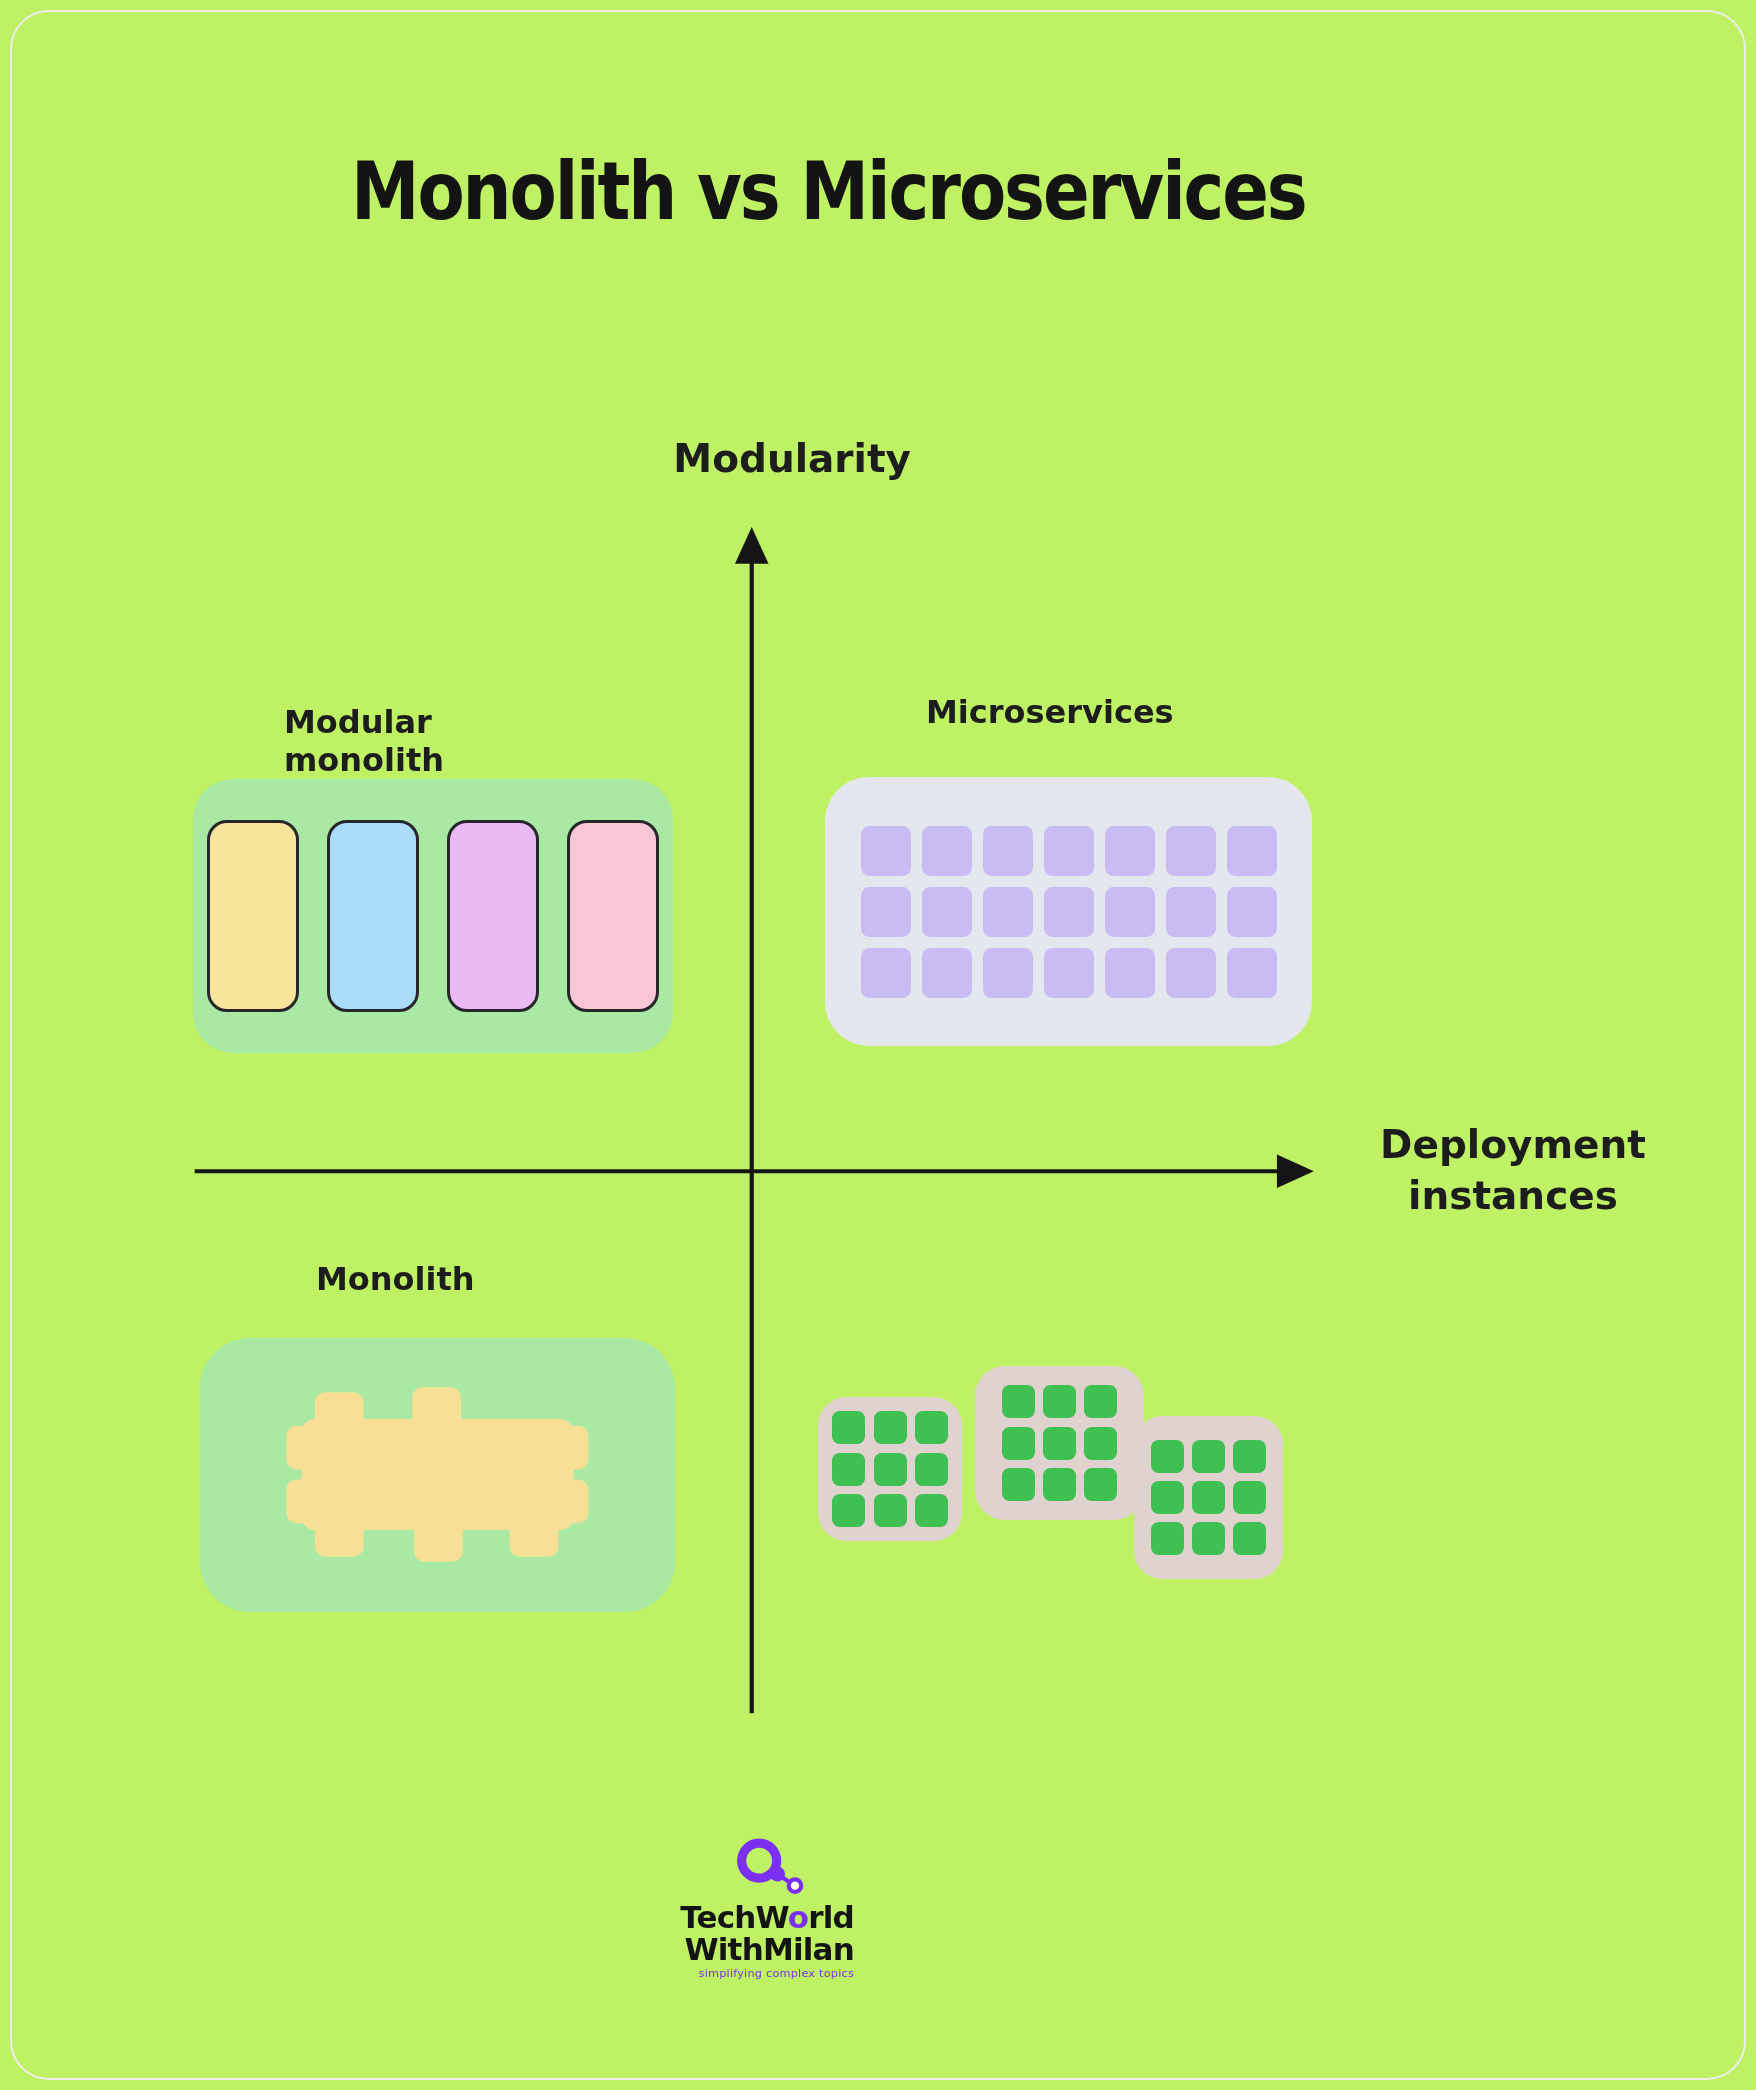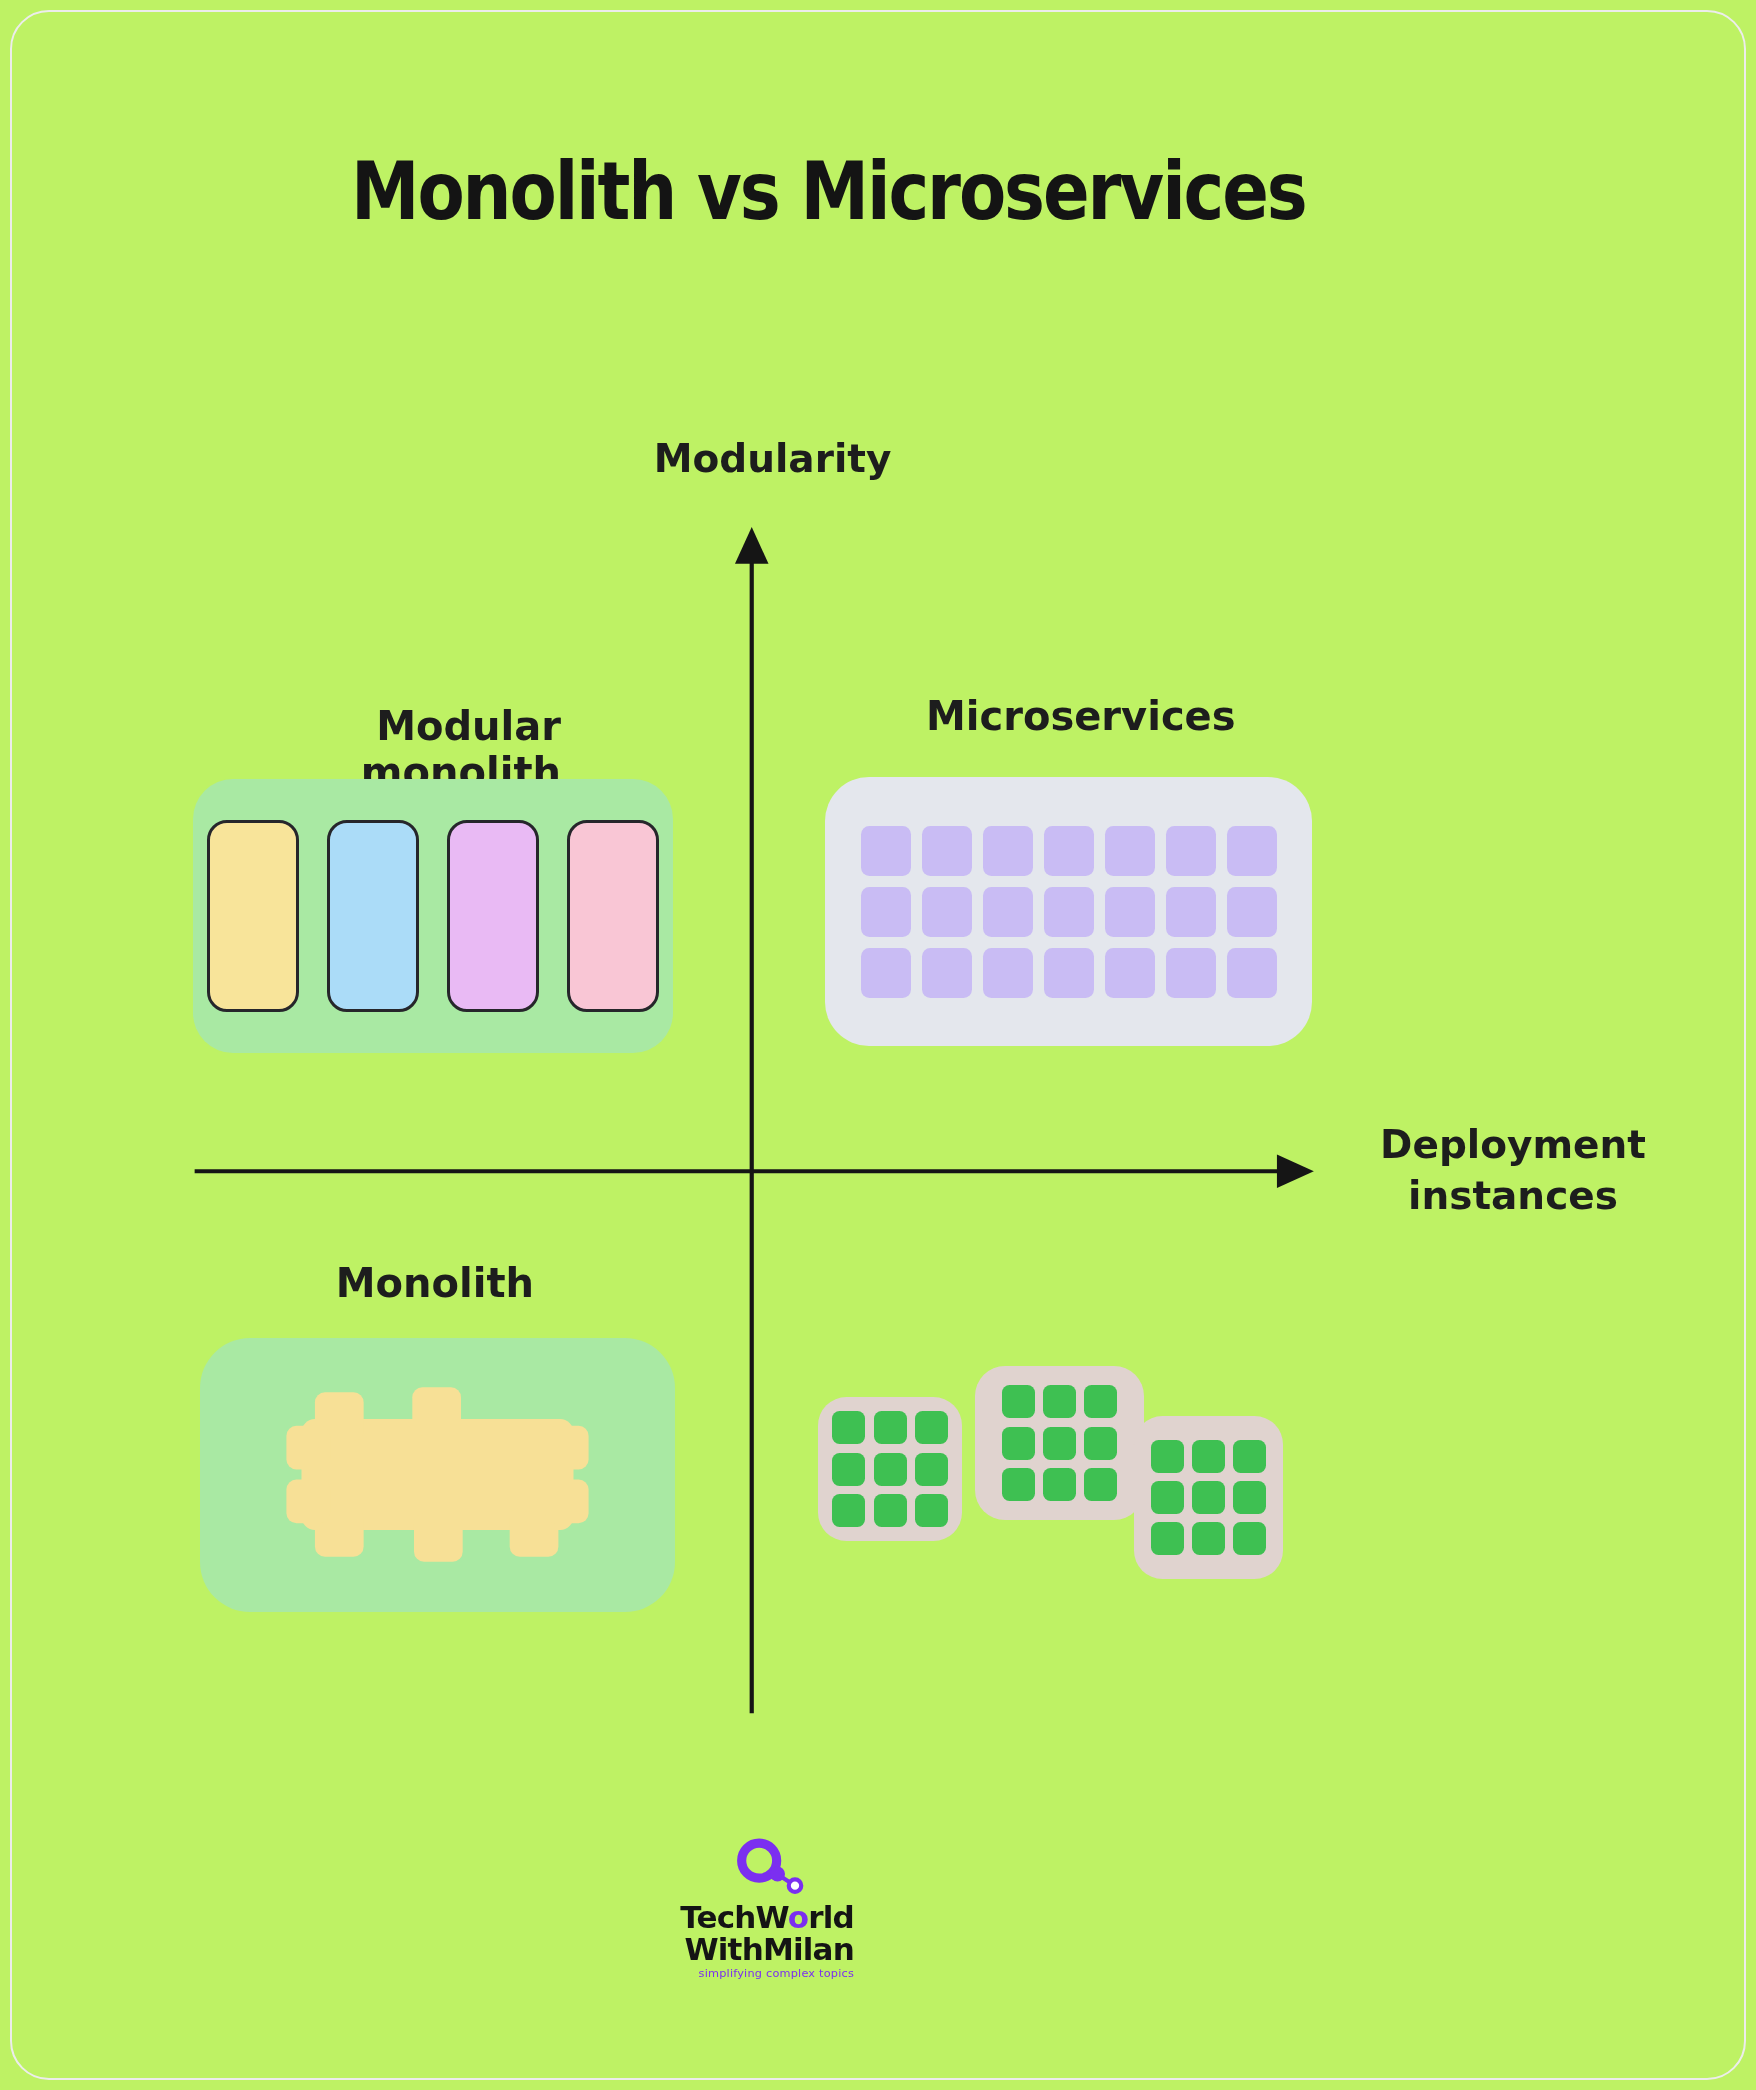--- a/index.html
+++ b/index.html
@@ -12,23 +12,23 @@
   .card-border{
     position:absolute;left:10px;top:10px;right:10px;bottom:10px;
     border:2.5px solid #ececec;border-radius:39px;pointer-events:none;
   }
   .title{
     position:absolute;left:351px;top:144px;margin:0;
     font-size:81px;font-weight:800;letter-spacing:-2.5px;white-space:nowrap;
     transform:scaleX(.85);transform-origin:left top;color:#141414;
   }
   .hand{font-weight:600;color:#1d1d1d;}
-  .y-label{position:absolute;left:634px;top:436px;width:277px;text-align:center;font-size:39px;}
+  .y-label{position:absolute;left:634px;top:436px;width:277px;text-align:right;font-size:39px;}
   .x-label{position:absolute;left:1366px;top:1119px;width:294px;text-align:center;font-size:39px;line-height:1.32;}
-  .q-label{position:absolute;font-size:40px;text-align:right;}
+  .q-label{position:absolute;font-size:32px;text-align:left;}
   .q-label.tl{left:284px;top:703px;width:277px;}
   .q-label.tr{left:926px;top:693px;width:277px;}
   .q-label.bl{left:316px;top:1260px;width:218px;}
   .q-label.br{left:876px;top:1255px;width:369px;}
 
   .axes{position:absolute;left:0;top:0;}
 
   .block{position:absolute;}
   .block.tl{
     left:193px;top:779px;width:480px;height:274px;

